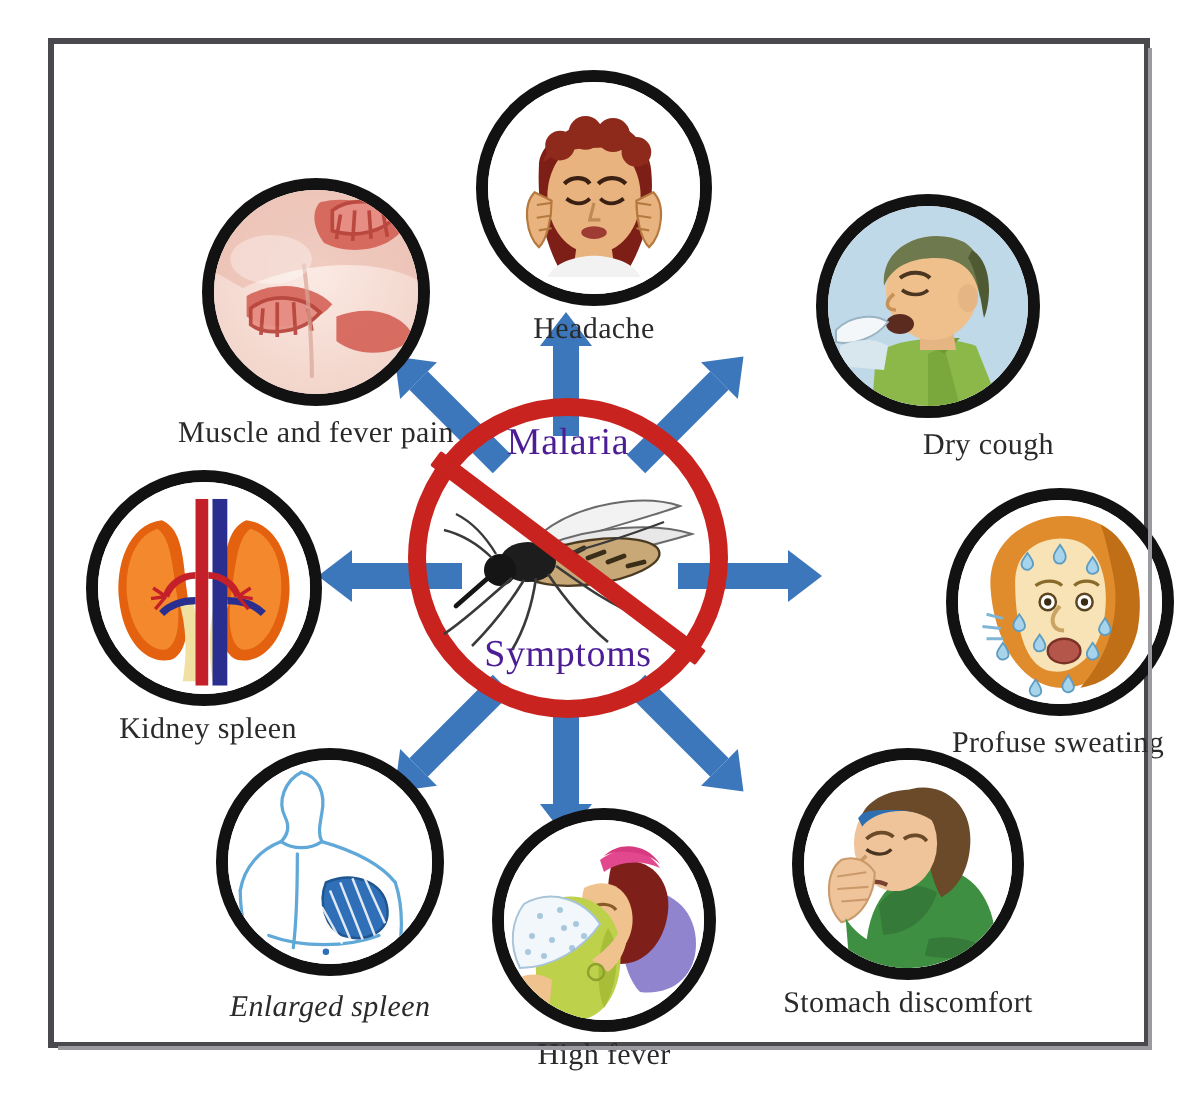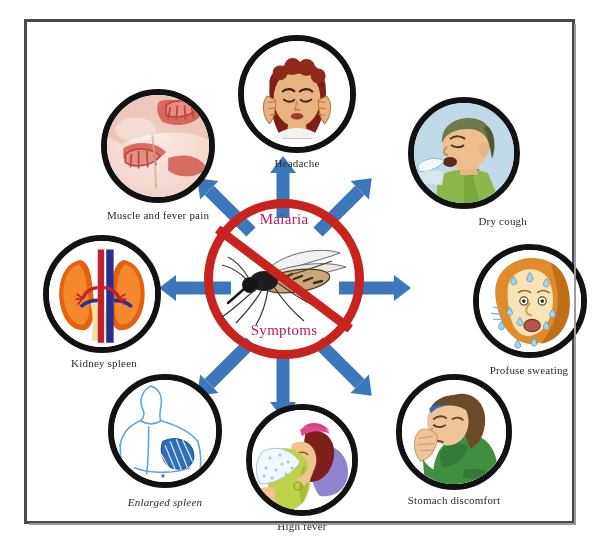--- a/index.html
+++ b/index.html
@@ -64,22 +64,22 @@
     width: 166px;
     height: 9px;
     background: #c8231f;
     transform: translate(-50%,-50%) rotate(37deg);
     border-radius: 1px;
   }
   #center-sign .sign-label {
     position: absolute;
     width: 100%;
     text-align: center;
-    font-size: 15px;
-    color: #be185d;
+    font-size: 19px;
+    color: #4c1d95;
     letter-spacing: .3px;
   }
   #center-sign .sign-label.top { top: 12px; }
   #center-sign .sign-label.bottom { bottom: 20px; }
 
   
   #mosquito {
     position: absolute;
     left: 8px;
     top: 34px;
@@ -121,21 +121,21 @@
     top: 0;
     border-radius: 50%;
     border: 6px solid #121212;
     box-sizing: border-box;
     overflow: hidden;
     background: #ffffff;
   }
   .node .caption {
     position: absolute;
     white-space: nowrap;
-    font-size: 11px;
+    font-size: 15px;
     color: #2a2a2a;
     letter-spacing: .2px;
   }
   .art { position: absolute; inset: 0; }
 </style>
 </head>
 <body>
 
 <div id="figure">
   <div id="frame">

